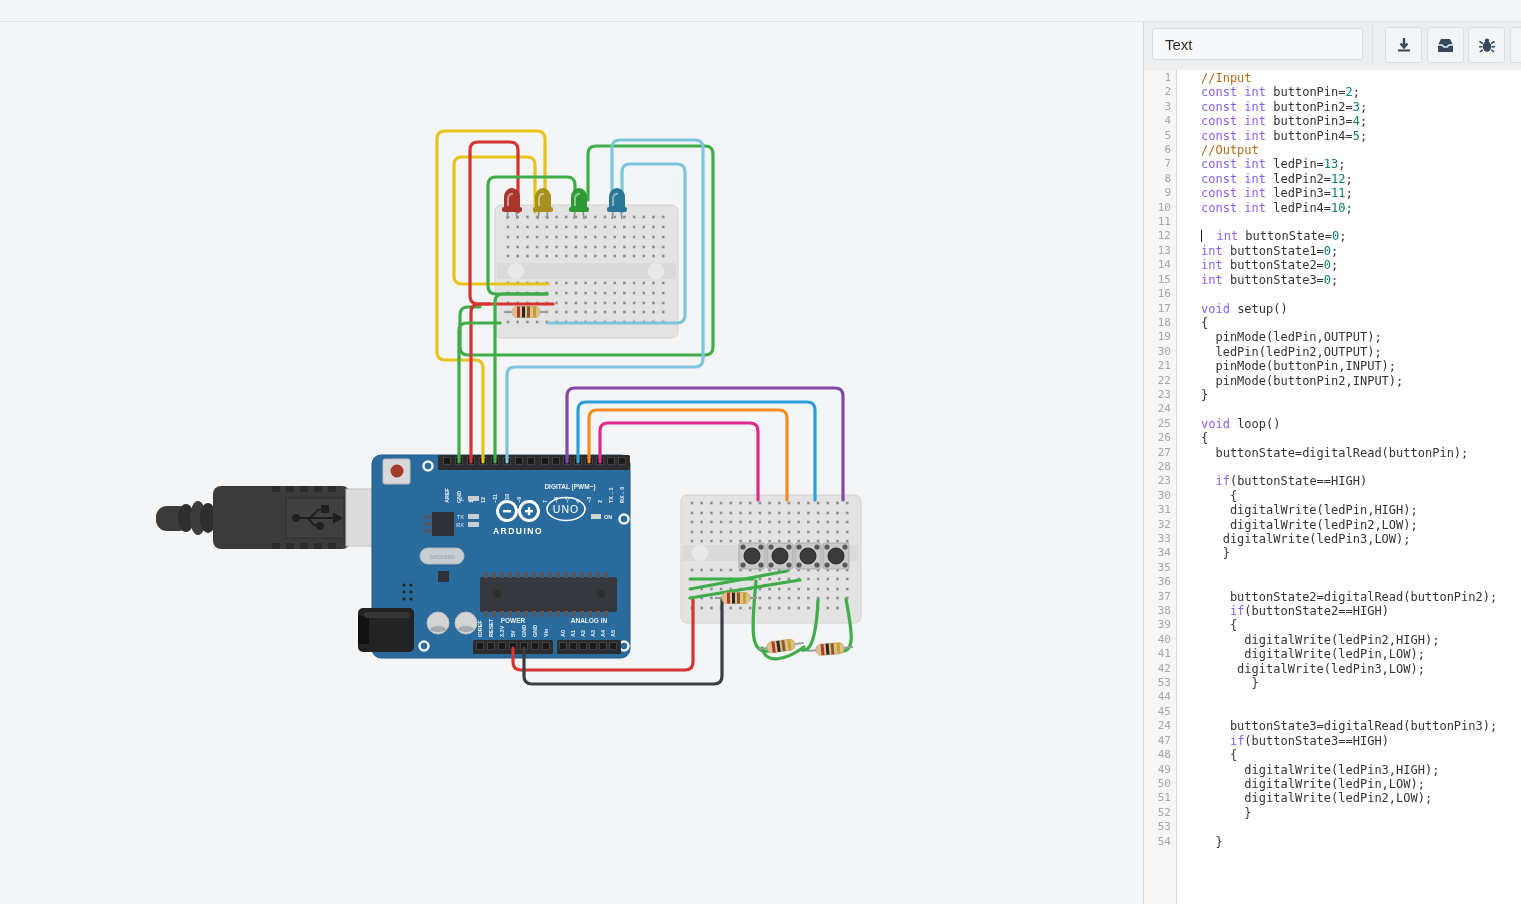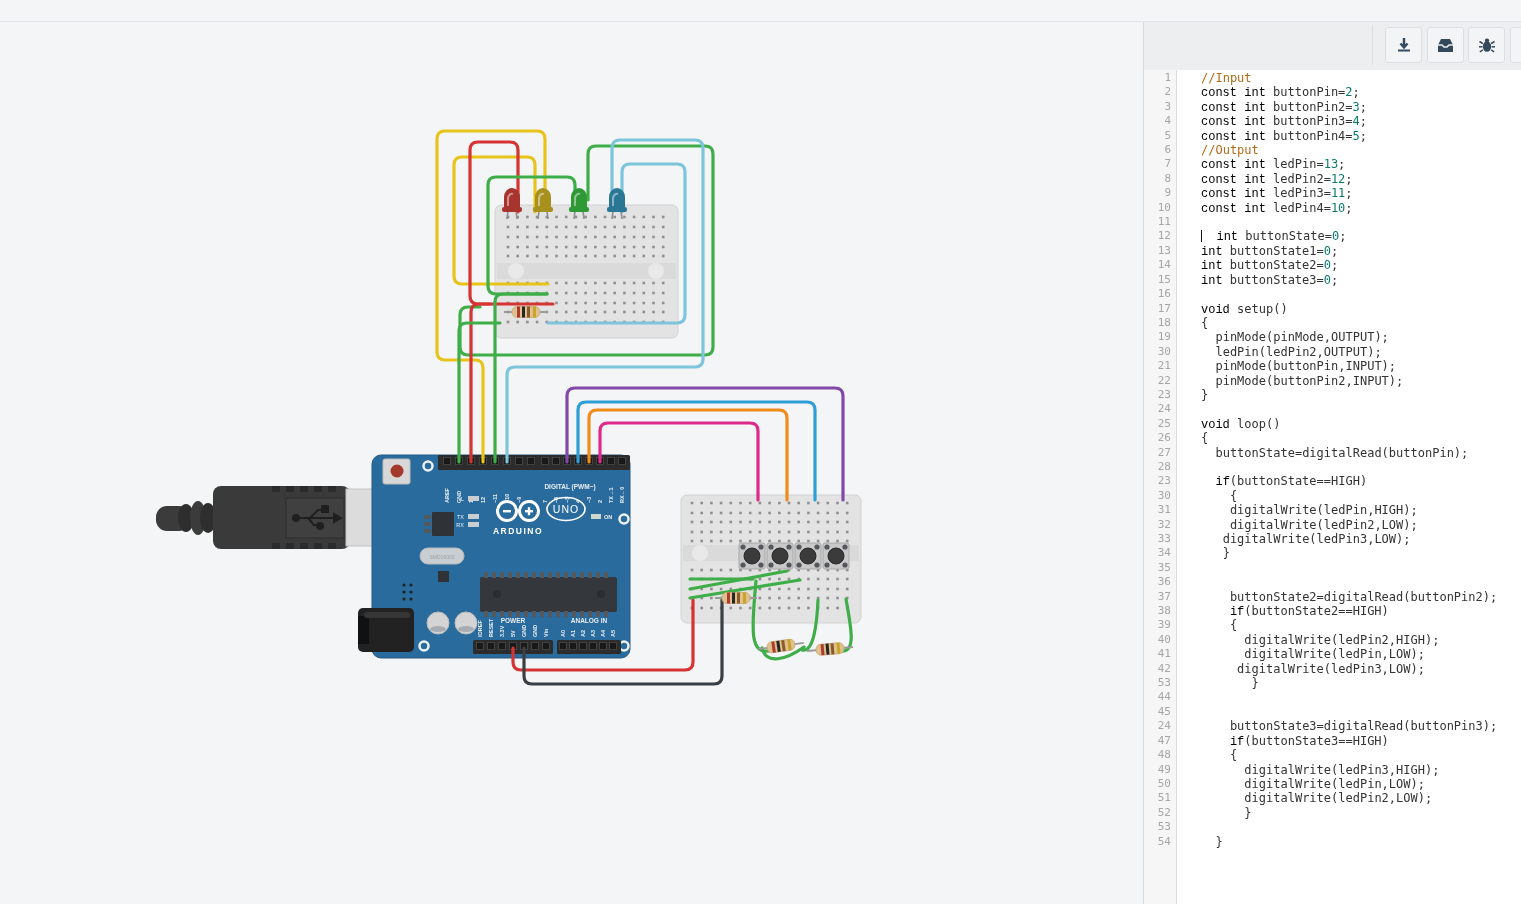--- a/index.html
+++ b/index.html
@@ -18,21 +18,21 @@
   .mode{position:absolute;left:8px;top:7px;width:211px;height:32px;background:#f6f7f9;border:1px solid #d9dce0;border-radius:3px;font-size:15px;color:#2e2e2e;display:flex;align-items:center;padding-left:12px;box-sizing:border-box;cursor:pointer;}
   .toolsep{position:absolute;left:228px;top:4px;height:40px;width:1px;background:#dcdee1;}
   .icbtn{position:absolute;top:6px;width:35px;height:34px;background:#f3f4f6;border:1px solid #dcdfe2;border-radius:3px;display:flex;align-items:center;justify-content:center;cursor:pointer;}
   .icbtn svg{display:block;}
   
   .editor{position:absolute;top:49px;left:0;right:0;bottom:0;background:#fff;font-family:"DejaVu Sans Mono",monospace;font-size:12px;line-height:14.42px;}
   .gutter{position:absolute;left:0;top:0;bottom:0;width:33px;background:#f6f6f6;border-right:1px solid #d9d9d9;color:#a6a6a6;text-align:right;box-sizing:border-box;padding-top:1px;font-size:11px;}
   .gutter div{height:14.42px;padding-right:5px;}
   .codelines{position:absolute;left:57px;top:1px;right:0;}
   .codelines div{height:14.42px;white-space:pre;color:#333;}
-  .k{color:#000000;font-family:Liberation Mono, monospace;}
+  .k{color:#8b5cf6;}
   .n{color:#0b7a6e;}
   .c{color:#b26b17;}
   .caret{display:inline-block;width:1px;height:12px;background:#111;vertical-align:-2px;}
 </style>
 </head>
 <body>
 
 <div class="canvas">
 <svg id="circuit" width="1143" height="904" viewBox="0 0 1143 904">
 
@@ -717,20 +717,23 @@
 <div class="btn-code">
   <span class="codeglyph">&lt;/&gt;</span>
   <span>Code</span>
 </div>
 <div class="btn-sim">
   <span class="play"></span>
   <span>Start Simulation</span>
 </div>
 
 <div class="panel">
+  <div class="mode">
+    <span>Text</span>
+  </div>
   <div class="toolsep"></div>
 
   <div class="icbtn" style="left:241px">
     <svg width="18" height="18" viewBox="0 0 18 18">
       <path d="M9 2 V10 M5.5 7.5 L9 11.5 L12.5 7.5" stroke="#35495c" stroke-width="2.4" fill="none"></path>
       <rect x="3" y="13.5" width="12" height="2" fill="#35495c"></rect>
     </svg>
   </div>
   <div class="icbtn" style="left:283px">
     <svg width="19" height="17" viewBox="0 0 19 17">
@@ -823,21 +826,21 @@
         <div><span class="k">const</span> <span class="k">int</span> ledPin3=<span class="n">11</span>;</div>
         <div><span class="k">const</span> <span class="k">int</span> ledPin4=<span class="n">10</span>;</div>
         <div></div>
         <div><span class="caret"></span>  <span class="k">int</span> buttonState=<span class="n">0</span>;</div>
         <div><span class="k">int</span> buttonState1=<span class="n">0</span>;</div>
         <div><span class="k">int</span> buttonState2=<span class="n">0</span>;</div>
         <div><span class="k">int</span> buttonState3=<span class="n">0</span>;</div>
         <div></div>
         <div><span class="k">void</span> setup()</div>
         <div>{</div>
-        <div>  pinMode(pinMode,OUTPUT);</div>
+        <div>  pinMode(ledPin,OUTPUT);</div>
         <div>  ledPin(ledPin2,OUTPUT);</div>
         <div>  pinMode(buttonPin,INPUT);</div>
         <div>  pinMode(buttonPin2,INPUT);</div>
         <div>}</div>
         <div></div>
         <div><span class="k">void</span> loop()</div>
         <div>{</div>
         <div>  buttonState=digitalRead(buttonPin);</div>
         <div></div>
         <div>  <span class="k">if</span>(buttonState==HIGH)</div>

